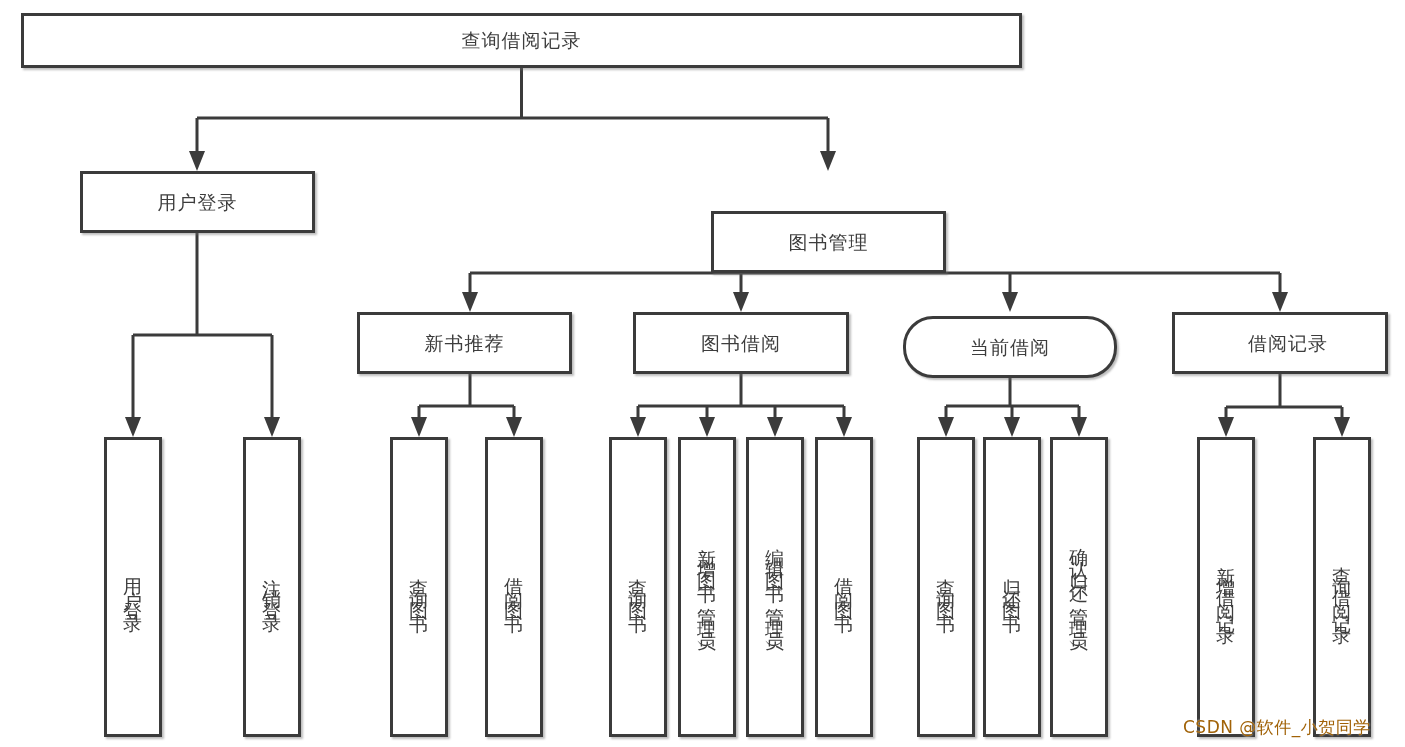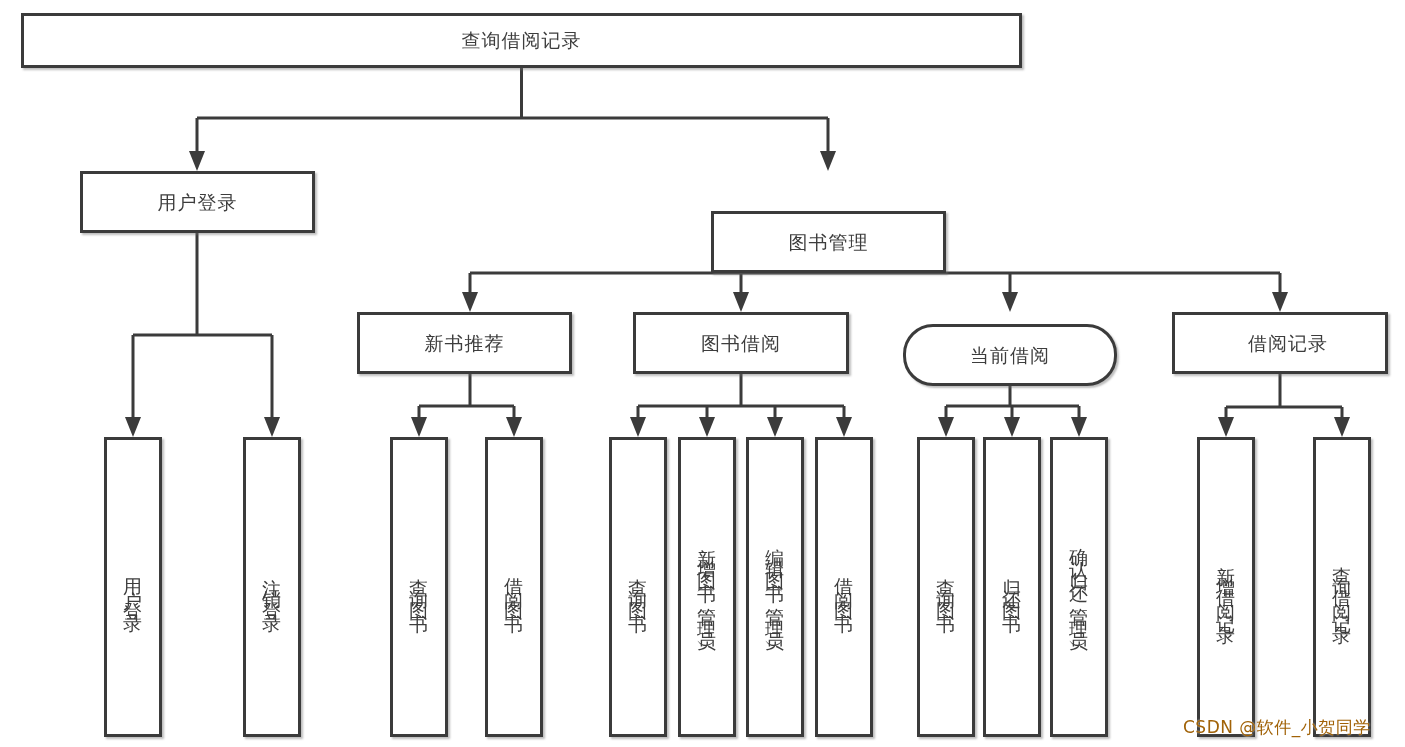--- a/index.html
+++ b/index.html
@@ -91,21 +91,21 @@
     </g>
   </svg>
 
   <div class="node hbox" style="left:21px;top:13px;width:1001px;height:55px;">查询借阅记录</div>
 
   <div class="node hbox" style="left:80px;top:171px;width:235px;height:62px;">用户登录</div>
   <div class="node hbox" style="left:711px;top:171px;width:235px;height:62px;margin-top:40px;">图书管理</div>
 
   <div class="node hbox" style="left:357px;top:312px;width:215px;height:62px;">新书推荐</div>
   <div class="node hbox" style="left:633px;top:312px;width:216px;height:62px;font-family:Liberation Serif, serif;">图书借阅</div>
-  <div class="node hbox" style="left:903px;top:324px;width:214px;height:62px;border-radius:30px;">当前借阅</div>
+  <div class="node hbox" style="left:903px;top:316px;width:214px;height:62px;border-radius:30px;">当前借阅</div>
   <div class="node hbox" style="left:1172px;top:312px;width:216px;height:62px;padding-left:16px;">借阅记录</div>
 
   <div class="node vbox" style="left:104px;">用户登录</div>
   <div class="node vbox" style="left:243px;">注销登录</div>
 
   <div class="node vbox" style="left:390px;">查询图书</div>
   <div class="node vbox" style="left:485px;">借阅图书</div>
 
   <div class="node vbox" style="left:609px;">查询图书</div>
   <div class="node vbox" style="left:678px;">新增图书（管理员）</div>

